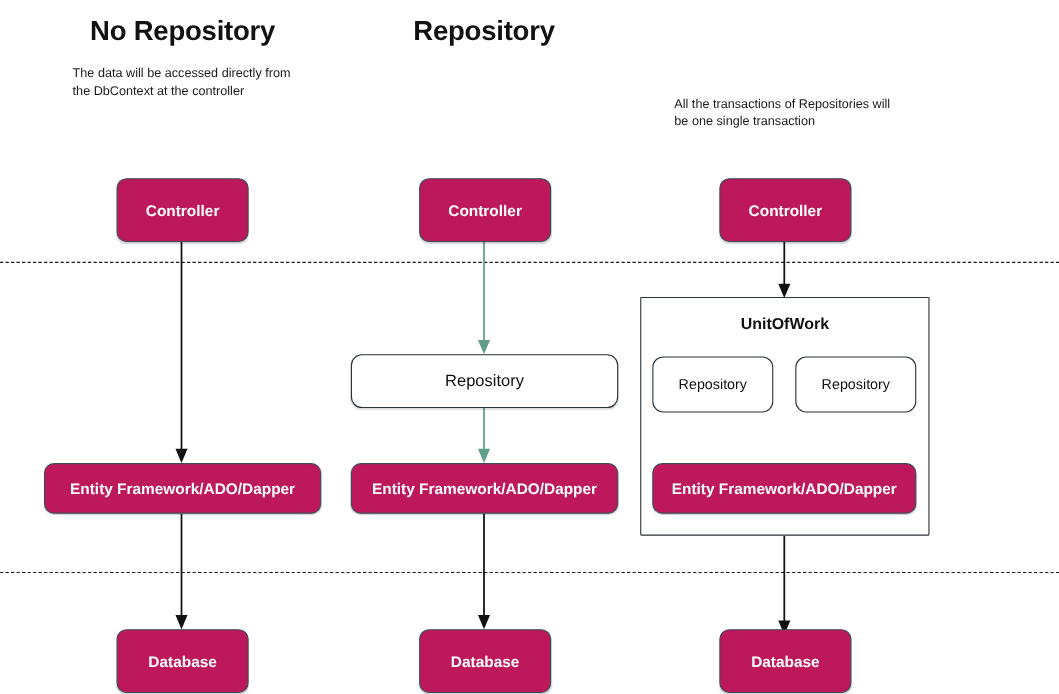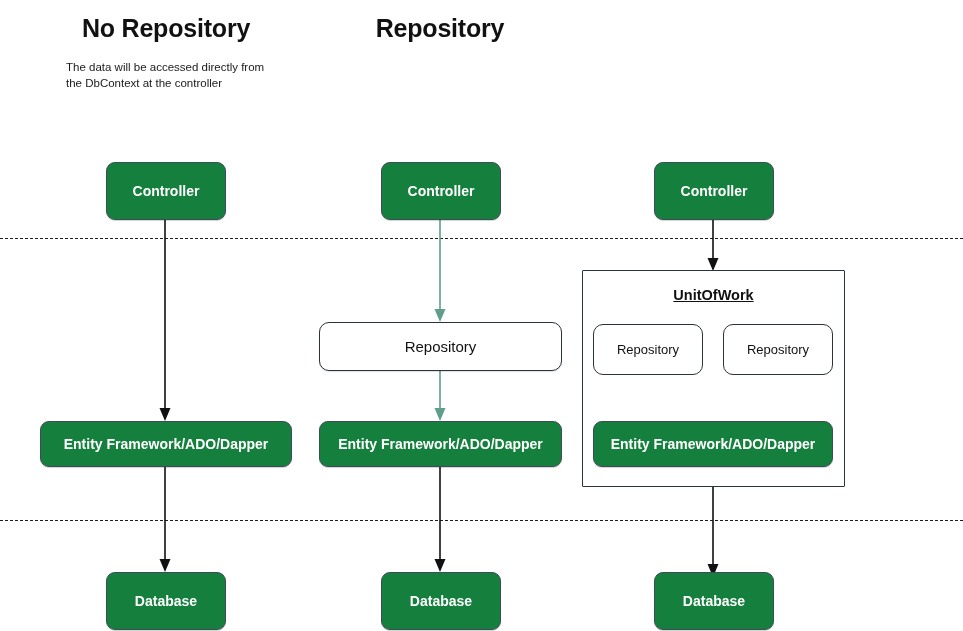--- a/index.html
+++ b/index.html
@@ -40,21 +40,21 @@
   
   .node {
     position: absolute;
     box-sizing: border-box;
     display: flex;
     align-items: center;
     justify-content: center;
     text-align: center;
   }
   .node-dark {
-    background: #15803d;
+    background: #be185d;
     border: 1px solid #3e4c59;
     border-radius: 9px;
     color: #ffffff;
     font-weight: bold;
     font-size: 14px;
     box-shadow: 0 1px 1px rgba(0,0,0,0.18);
   }
   .node-light {
     background: #ffffff;
     border: 1.4px solid #2b333b;
@@ -76,21 +76,20 @@
     background: #ffffff;
     border: 1.4px solid #2b333b;
     border-radius: 1px;
   }
   .uow-title {
     position: absolute;
     text-align: center;
     font-weight: bold;
     font-size: 14.5px;
     color: #111111;
-    text-decoration: underline;
   }
 
   
   .hline {
     position: absolute;
     left: 0;
     width: 963px;
     height: 0;
     border-top: 1.6px dashed #1a1a1a;
   }
@@ -111,20 +110,21 @@
 </head>
 <body>
 
 <div id="canvas">
 
   <div class="col-title" style="left:41px; top:14px; width:250px;">No Repository</div>
   <div class="col-desc" style="left:66px; top:59px; width:200px;">The data will be accessed directly from the DbContext at the controller</div>
 
   <div class="col-title" style="left:315px; top:14px; width:250px;">Repository</div>
 
+  <div class="col-desc" style="left:613px; top:87px; width:200px;">All the transactions of Repositories will be one single transaction</div>
 
   <div class="hline" style="top:238px;"></div>
   <div class="hline" style="top:520px;"></div>
 
   <svg class="conn arrow-black" style="left:158px; top:220px; width:16px; height:202px;">
     <line x1="7" y1="0" x2="7" y2="192"></line>
     <polygon points="7,201 1.5,188 12.5,188"></polygon>
   </svg>
   <svg class="conn arrow-black" style="left:158px; top:467px; width:16px; height:106px;">
     <line x1="7" y1="0" x2="7" y2="96"></line>

